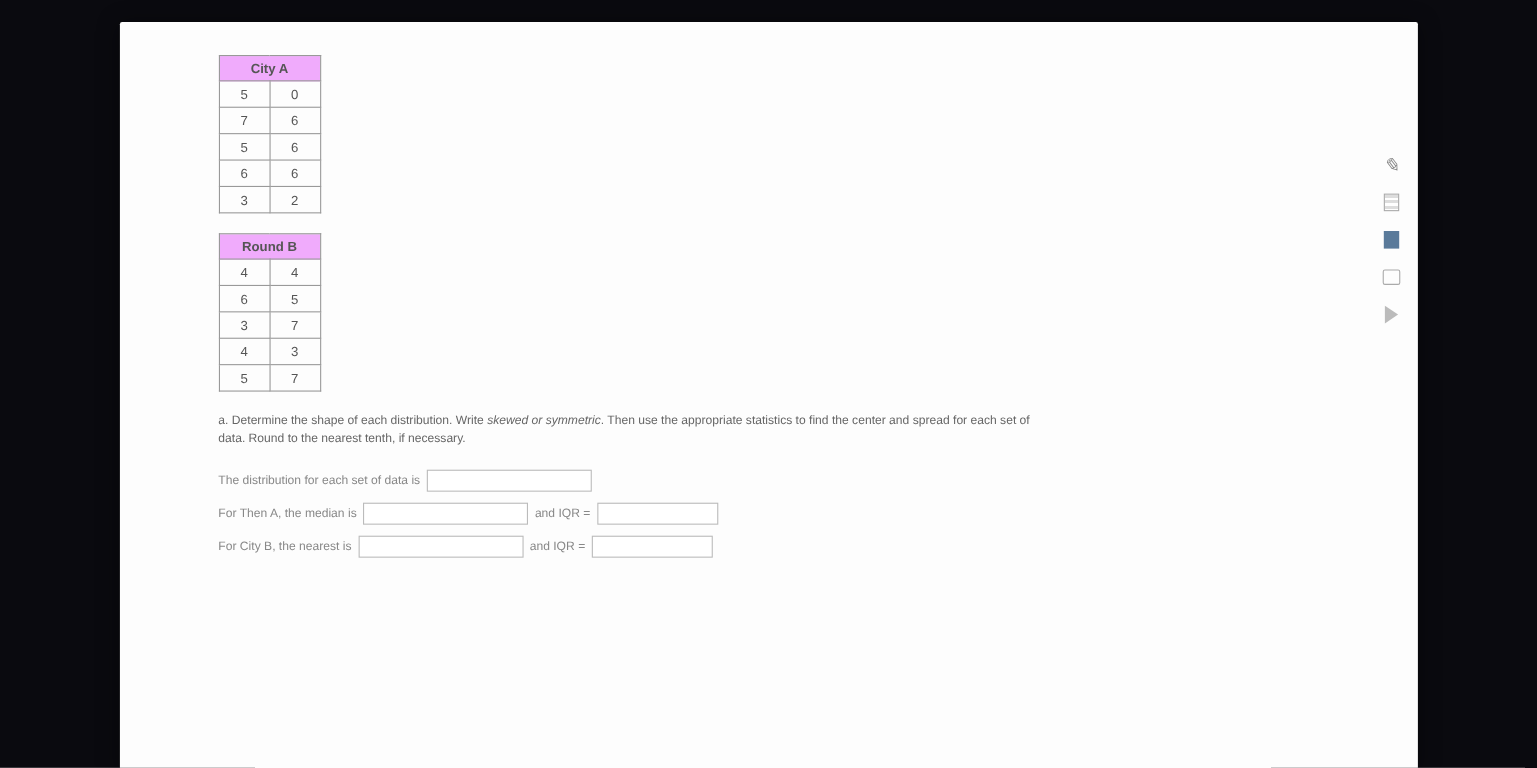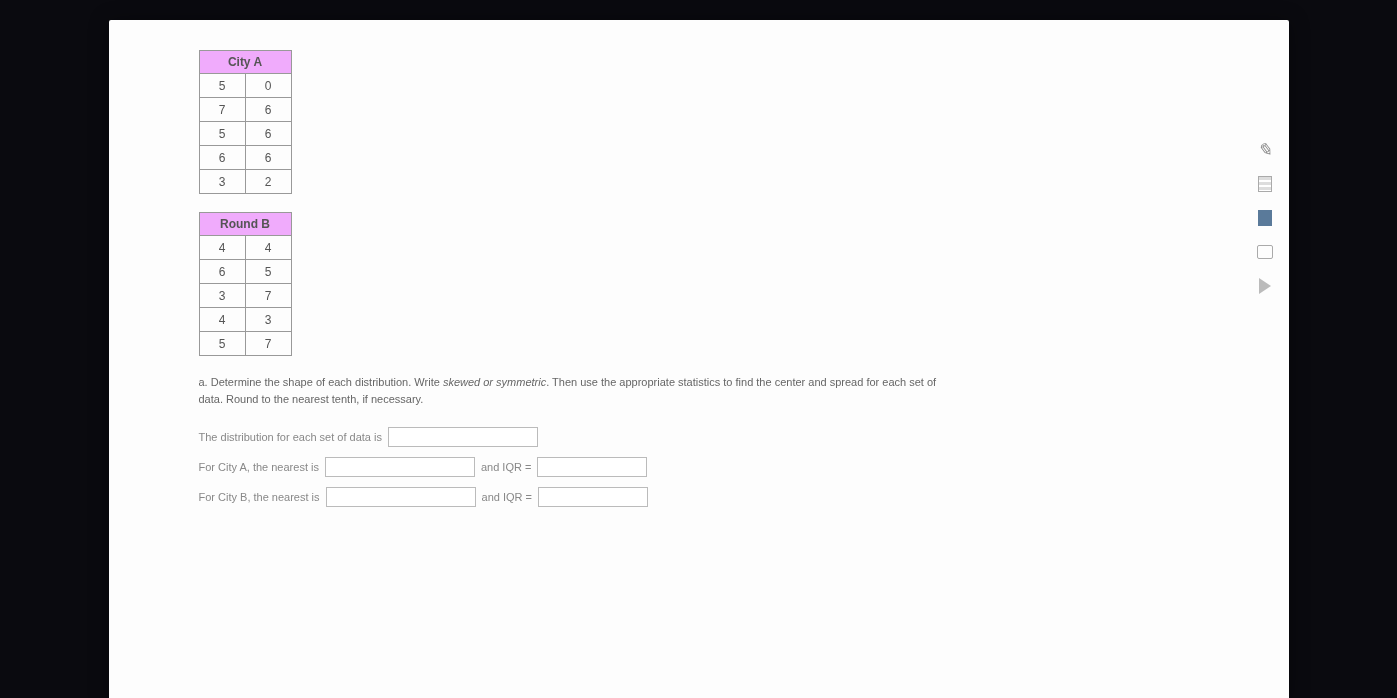--- a/index.html
+++ b/index.html
@@ -190,21 +190,21 @@
   <div class="question">
     <span>a. Determine the shape of each distribution. Write </span><span class="italic">skewed or symmetric</span><span>. Then use the appropriate statistics to find the center and spread for each set of data. Round to the nearest tenth, if necessary.</span>
   </div>
 
   <div class="answer-line">
     <span>The distribution for each set of data is</span>
     <input class="answer-input w-wide" style="">
   </div>
 
   <div class="answer-line">
-    <span>For City A, the nearest is</span>
+    <span>For Then A, the median is</span>
     <input class="answer-input w-med" style="">
     <span>and IQR =</span>
     <input class="answer-input w-small" style="">
   </div>
 
   <div class="answer-line">
     <span>For City B, the nearest is</span>
     <input class="answer-input w-med" style="">
     <span>and IQR =</span>
     <input class="answer-input w-small" style="">

